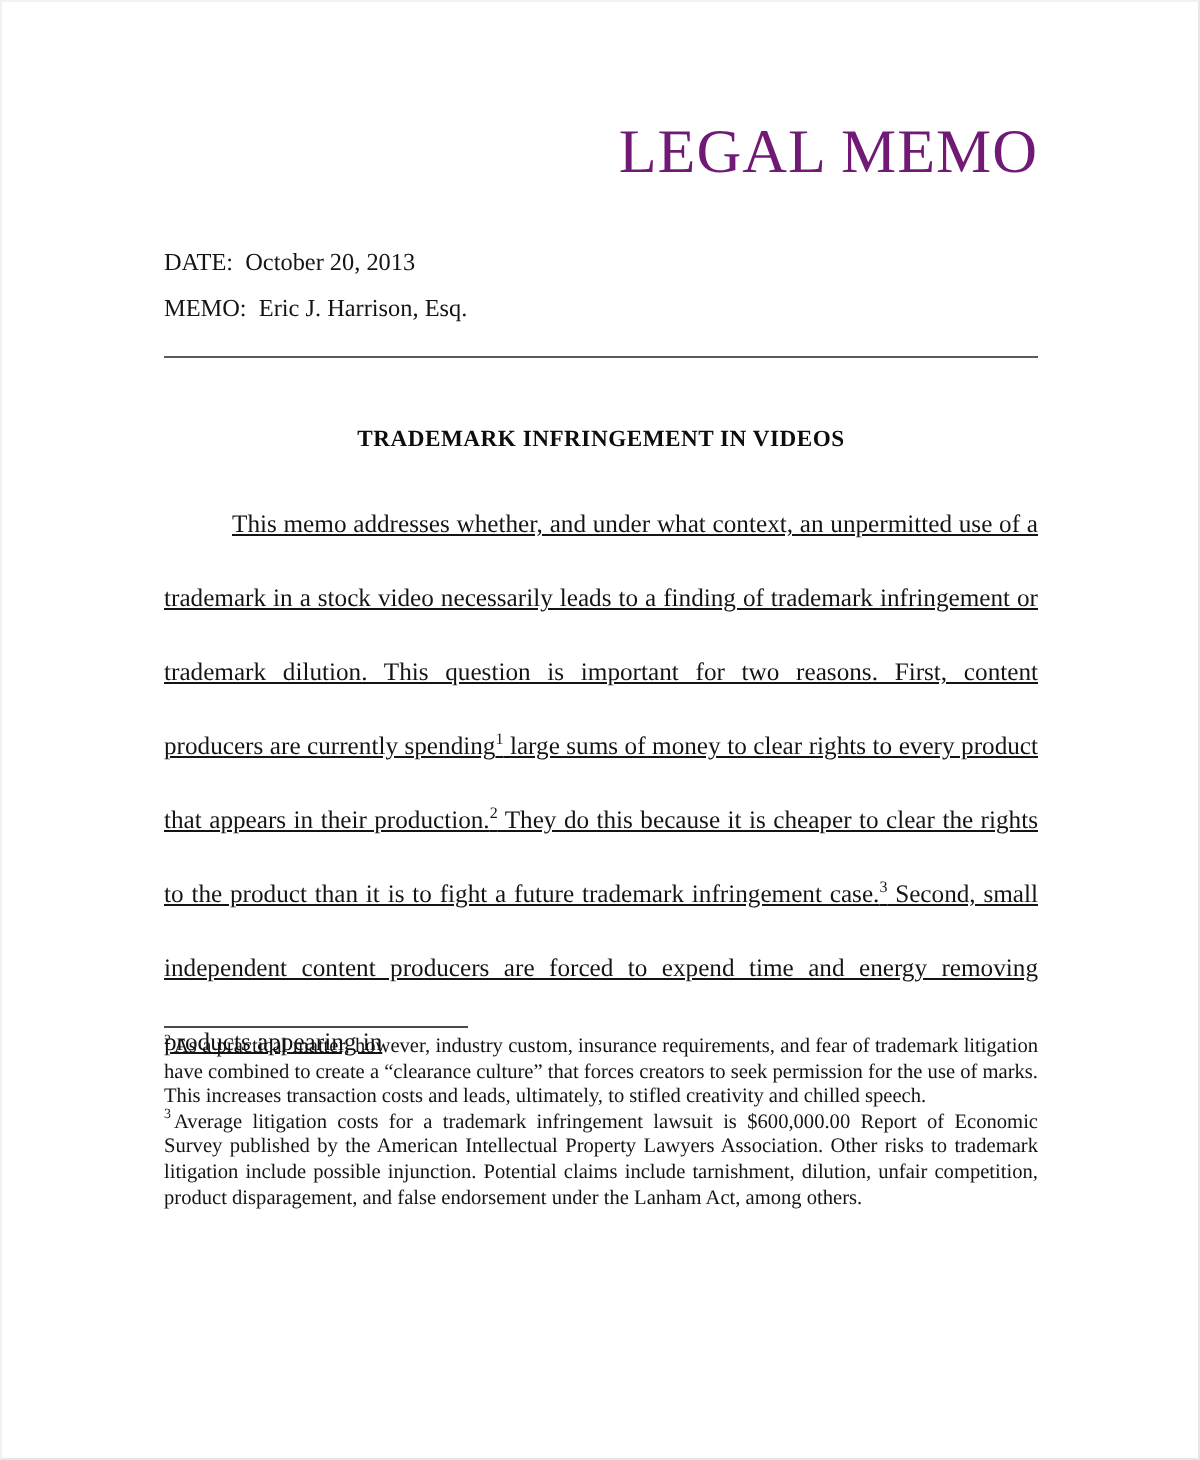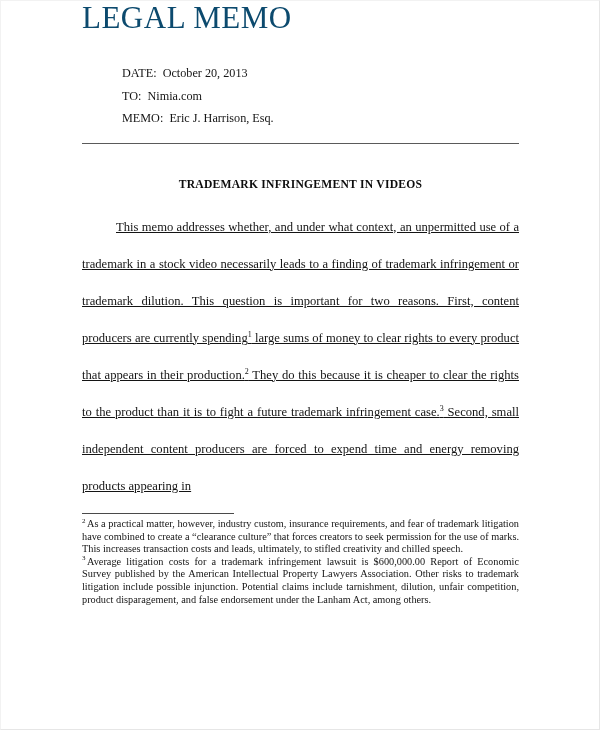--- a/index.html
+++ b/index.html
@@ -24,38 +24,39 @@
   .content {
     position: absolute;
     left: 81px;
     top: 0;
     width: 437px;
   }
 
   
   .doc-title {
     margin: 0;
+    padding-top: 58px;
     font-size: 31px;
     font-weight: normal;
     letter-spacing: 0.5px;
     line-height: 1.1;
-    color: #0c4a6e;
+    color: #701a75;
     font-family: "Liberation Serif", "DejaVu Serif", serif;
+    text-align: right;
   }
 
   
   .meta-block {
     margin-top: 27px;
   }
   .meta-line {
     font-size: 12.2px;
     line-height: 22.5px;
     color: #151515;
     white-space: pre;
-    margin-left: 40px;
   }
   .meta-label { }
   .meta-value { }
 
   
   .header-rule {
     margin-top: 13px;
     height: 0;
     border: 0;
     border-top: 1.3px solid #5a5a5a;
@@ -129,21 +130,20 @@
 </head>
 <body>
 
 <div class="page">
   <div class="content">
 
     <h1 class="doc-title">LEGAL MEMO</h1>
 
     <div class="meta-block">
       <div class="meta-line"><span class="meta-label">DATE:</span>  <span class="meta-value">October 20, 2013</span></div>
-      <div class="meta-line"><span class="meta-label">TO:</span>  <span class="meta-value">Nimia.com</span></div>
       <div class="meta-line"><span class="meta-label">MEMO:</span>  <span class="meta-value">Eric J. Harrison, Esq.</span></div>
     </div>
 
     <hr class="header-rule">
 
     <h2 class="section-heading">TRADEMARK INFRINGEMENT IN VIDEOS</h2>
 
     <p class="body-text"><span>This memo addresses whether, and under what context, an unpermitted use of a trademark in a stock video necessarily leads to a finding of trademark infringement or trademark dilution.  This question is important for two reasons.  First, content producers are currently spending</span><sup>1</sup><span> large sums of money to clear rights to every product that appears in their production.</span><sup>2</sup><span>  They do this because it is cheaper to clear the rights to the product than it is to fight a future trademark infringement case.</span><sup>3</sup><span>  Second, small independent content producers are forced to expend time and energy removing products appearing in</span></p>
 
   </div>

